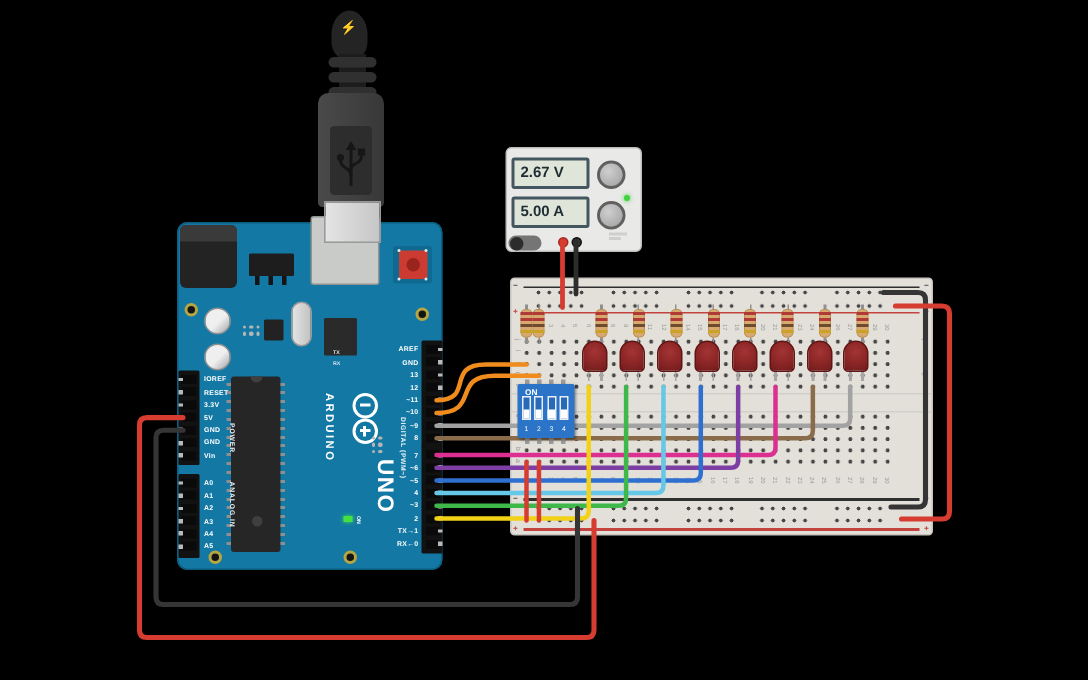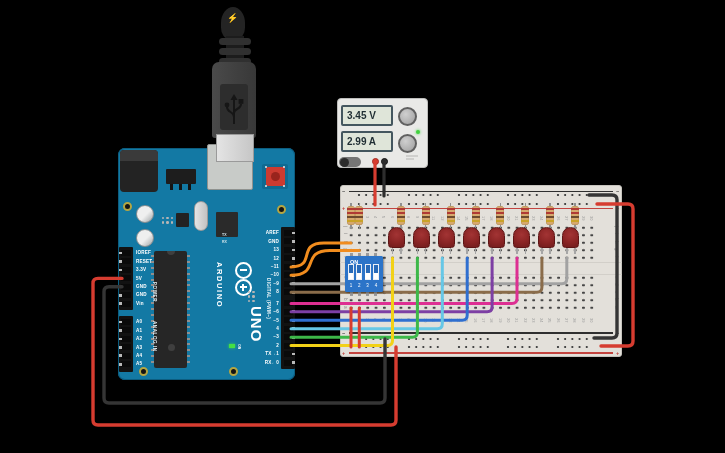--- a/index.html
+++ b/index.html
@@ -27,22 +27,22 @@
   <div style="left:342px;top:188px;font-size:5.5px;font-weight:700;color:#444;z-index:11">−</div>
   <div style="left:342px;top:204.5px;font-size:5.5px;font-weight:700;color:#c3443f;z-index:11">+</div>
   <div style="left:616px;top:188px;font-size:5.5px;font-weight:700;color:#444;z-index:11">−</div>
   <div style="left:616px;top:204.5px;font-size:5.5px;font-weight:700;color:#c3443f;z-index:11">+</div>
   <div style="left:342px;top:329.5px;font-size:5.5px;font-weight:700;color:#444;z-index:11">−</div>
   <div style="left:342px;top:349.5px;font-size:5.5px;font-weight:700;color:#c3443f;z-index:11">+</div>
   <div style="left:616px;top:329.5px;font-size:5.5px;font-weight:700;color:#444;z-index:11">−</div>
   <div style="left:616px;top:349.5px;font-size:5.5px;font-weight:700;color:#c3443f;z-index:11">+</div>
 
   <div id="psu" style="left:337px;top:98px;width:91px;height:70px;background:#e9e9e7;border:1px solid #bdbdbb;border-radius:4px;box-shadow:2px 3px 6px rgba(0,0,0,.5);z-index:12"></div>
-  <div style="left:341px;top:105px;width:52px;height:21px;background:#dfe5d9;border:2px solid #44565f;border-radius:2px;z-index:13;font-size:10px;font-weight:700;color:#1f2d33;line-height:17px;padding-left:4px">3.45 V</div>
-  <div style="left:341px;top:131px;width:52px;height:21px;background:#dfe5d9;border:2px solid #44565f;border-radius:2px;z-index:13;font-size:10px;font-weight:700;color:#1f2d33;line-height:17px;padding-left:4px">2.99 A</div>
+  <div style="left:341px;top:105px;width:52px;height:21px;background:#dfe5d9;border:2px solid #44565f;border-radius:2px;z-index:13;font-size:10px;font-weight:700;color:#1f2d33;line-height:17px;padding-left:4px">2.67 V</div>
+  <div style="left:341px;top:131px;width:52px;height:21px;background:#dfe5d9;border:2px solid #44565f;border-radius:2px;z-index:13;font-size:10px;font-weight:700;color:#1f2d33;line-height:17px;padding-left:4px">5.00 A</div>
   <div class="dot" style="left:397.5px;top:107px;width:19px;height:19px;border:2px solid #606060;background:radial-gradient(circle at 38% 35%,#cfcfcf,#9e9e9e);z-index:13"></div>
   <div class="dot" style="left:397.5px;top:133.5px;width:19px;height:19px;border:2px solid #606060;background:radial-gradient(circle at 38% 35%,#cfcfcf,#9e9e9e);z-index:13"></div>
   <div class="dot" style="left:415.5px;top:129.5px;width:4px;height:4px;background:#41d23f;box-shadow:0 0 3px #41d23f;z-index:13"></div>
   <div style="left:339px;top:157px;width:22px;height:10px;border-radius:5px;background:#757575;z-index:13"></div>
   <div class="dot" style="left:340px;top:157.5px;width:9px;height:9px;background:#2c2c2c;z-index:14"></div>
   <div class="dot" style="left:371.5px;top:158px;width:7px;height:7px;background:#d63c30;border:1.5px solid #a32a22;z-index:13"></div>
   <div class="dot" style="left:380.5px;top:158px;width:7px;height:7px;background:#333;border:1.5px solid #111;z-index:13"></div>
   <div style="left:406px;top:155px;width:12px;height:1.5px;background:#cfcfcd;z-index:13"></div>
   <div style="left:406px;top:158px;width:8px;height:1.5px;background:#cfcfcd;z-index:13"></div>
 

